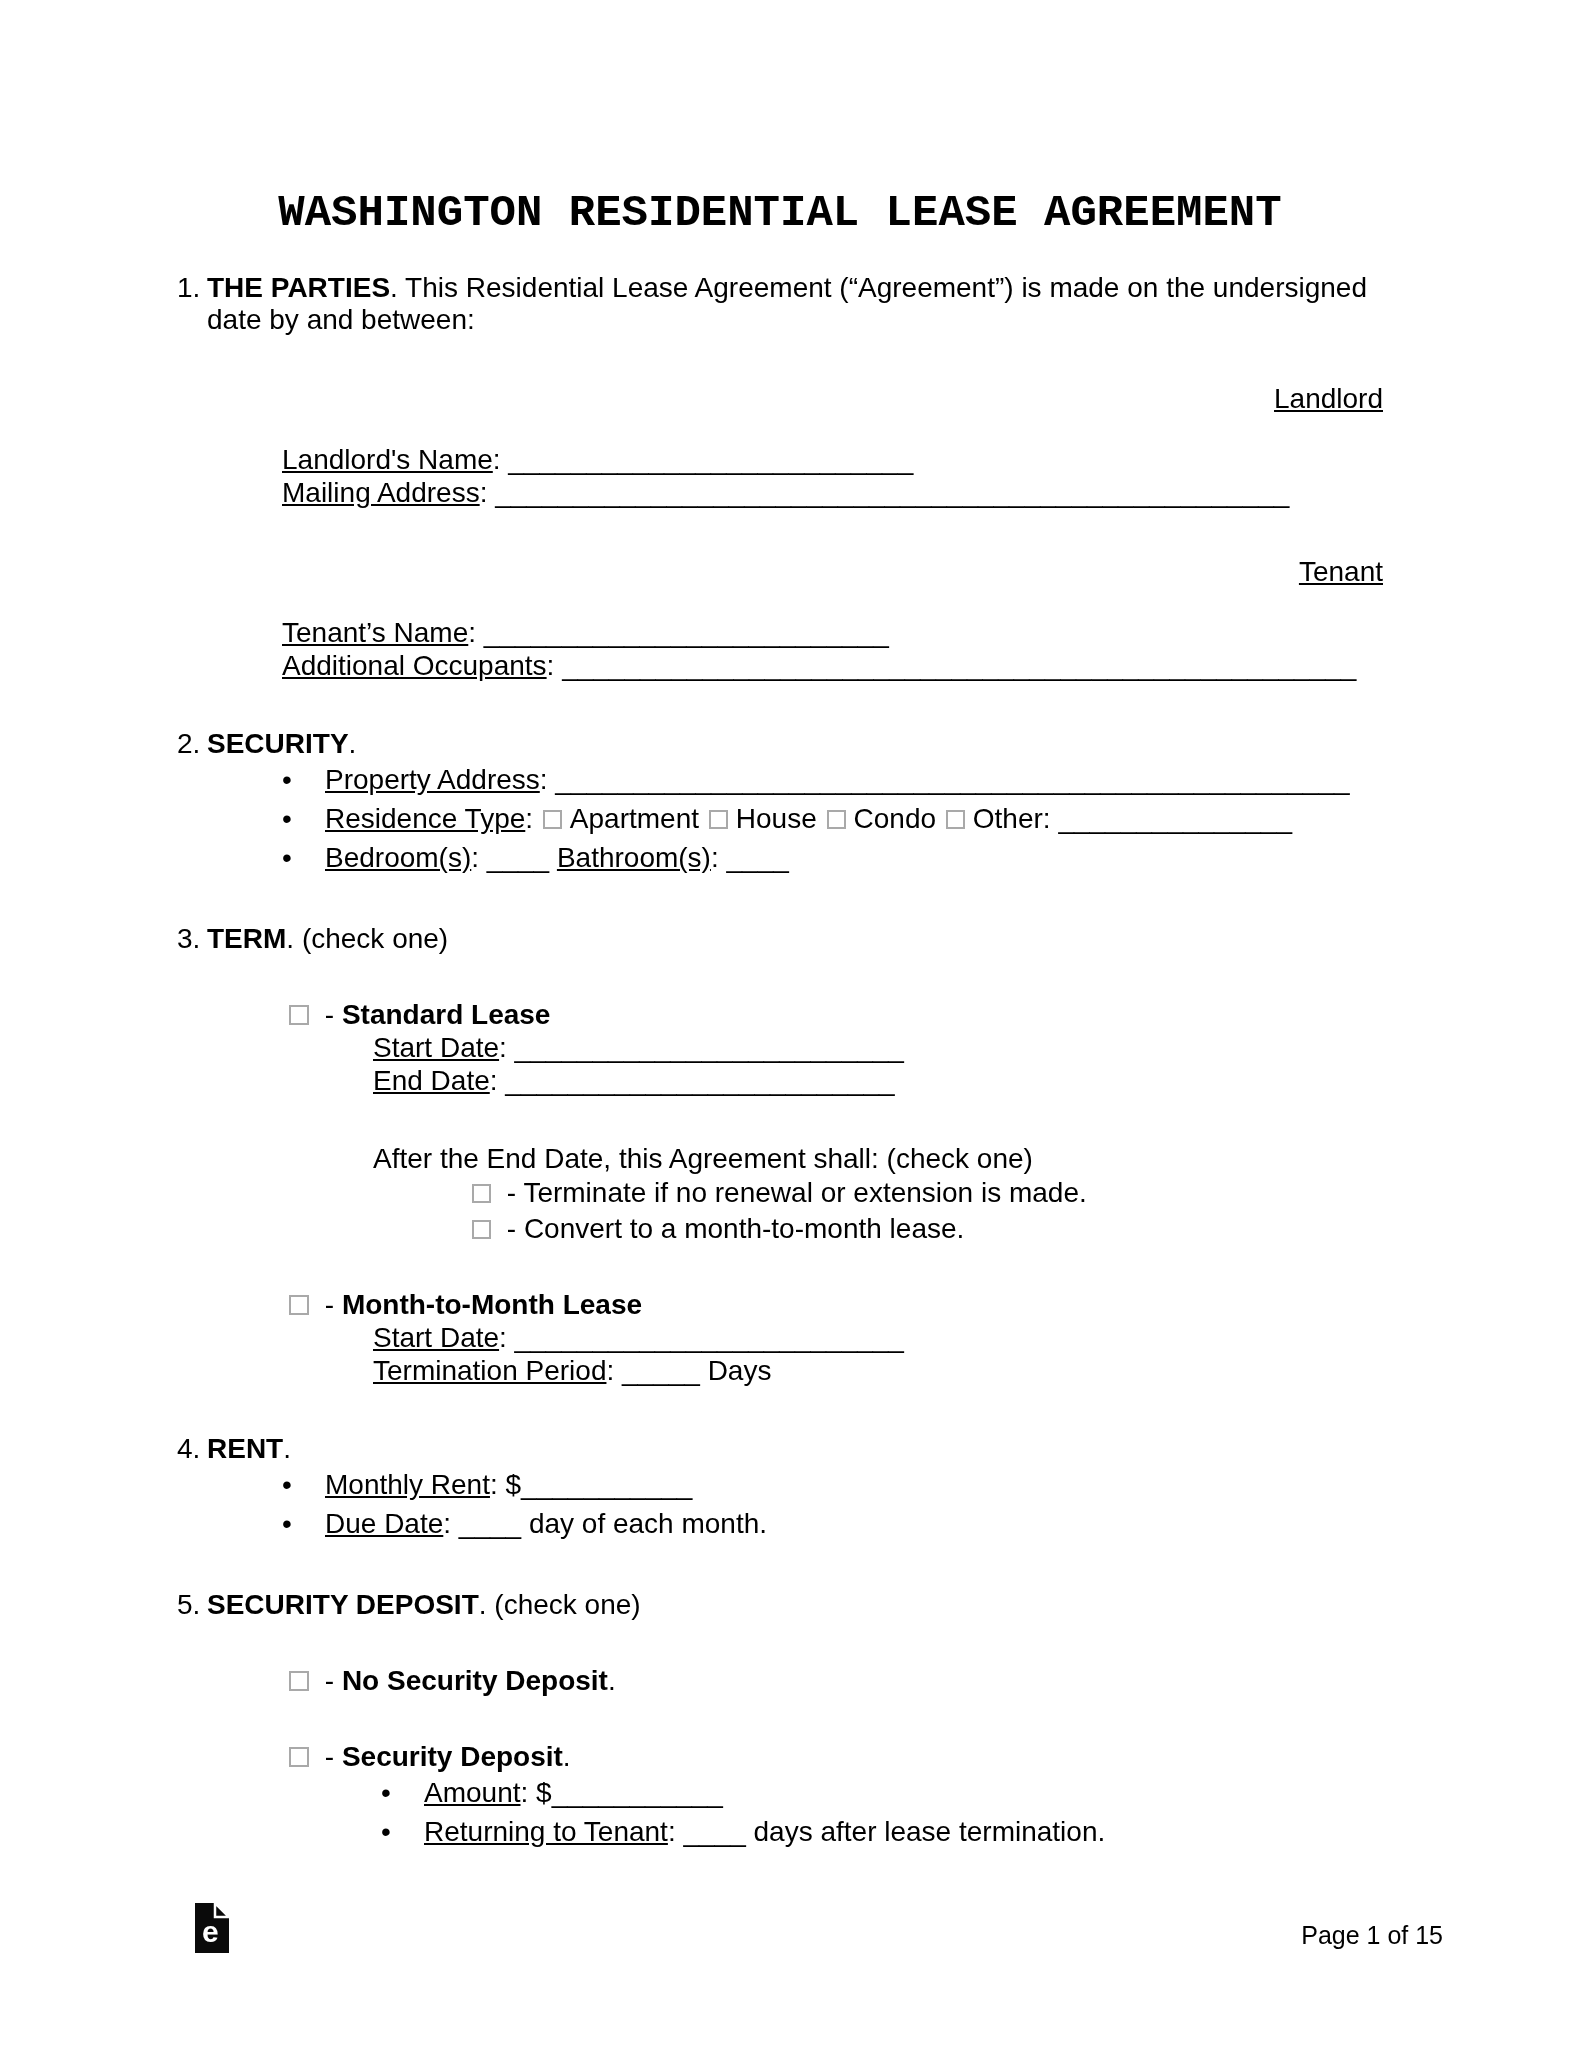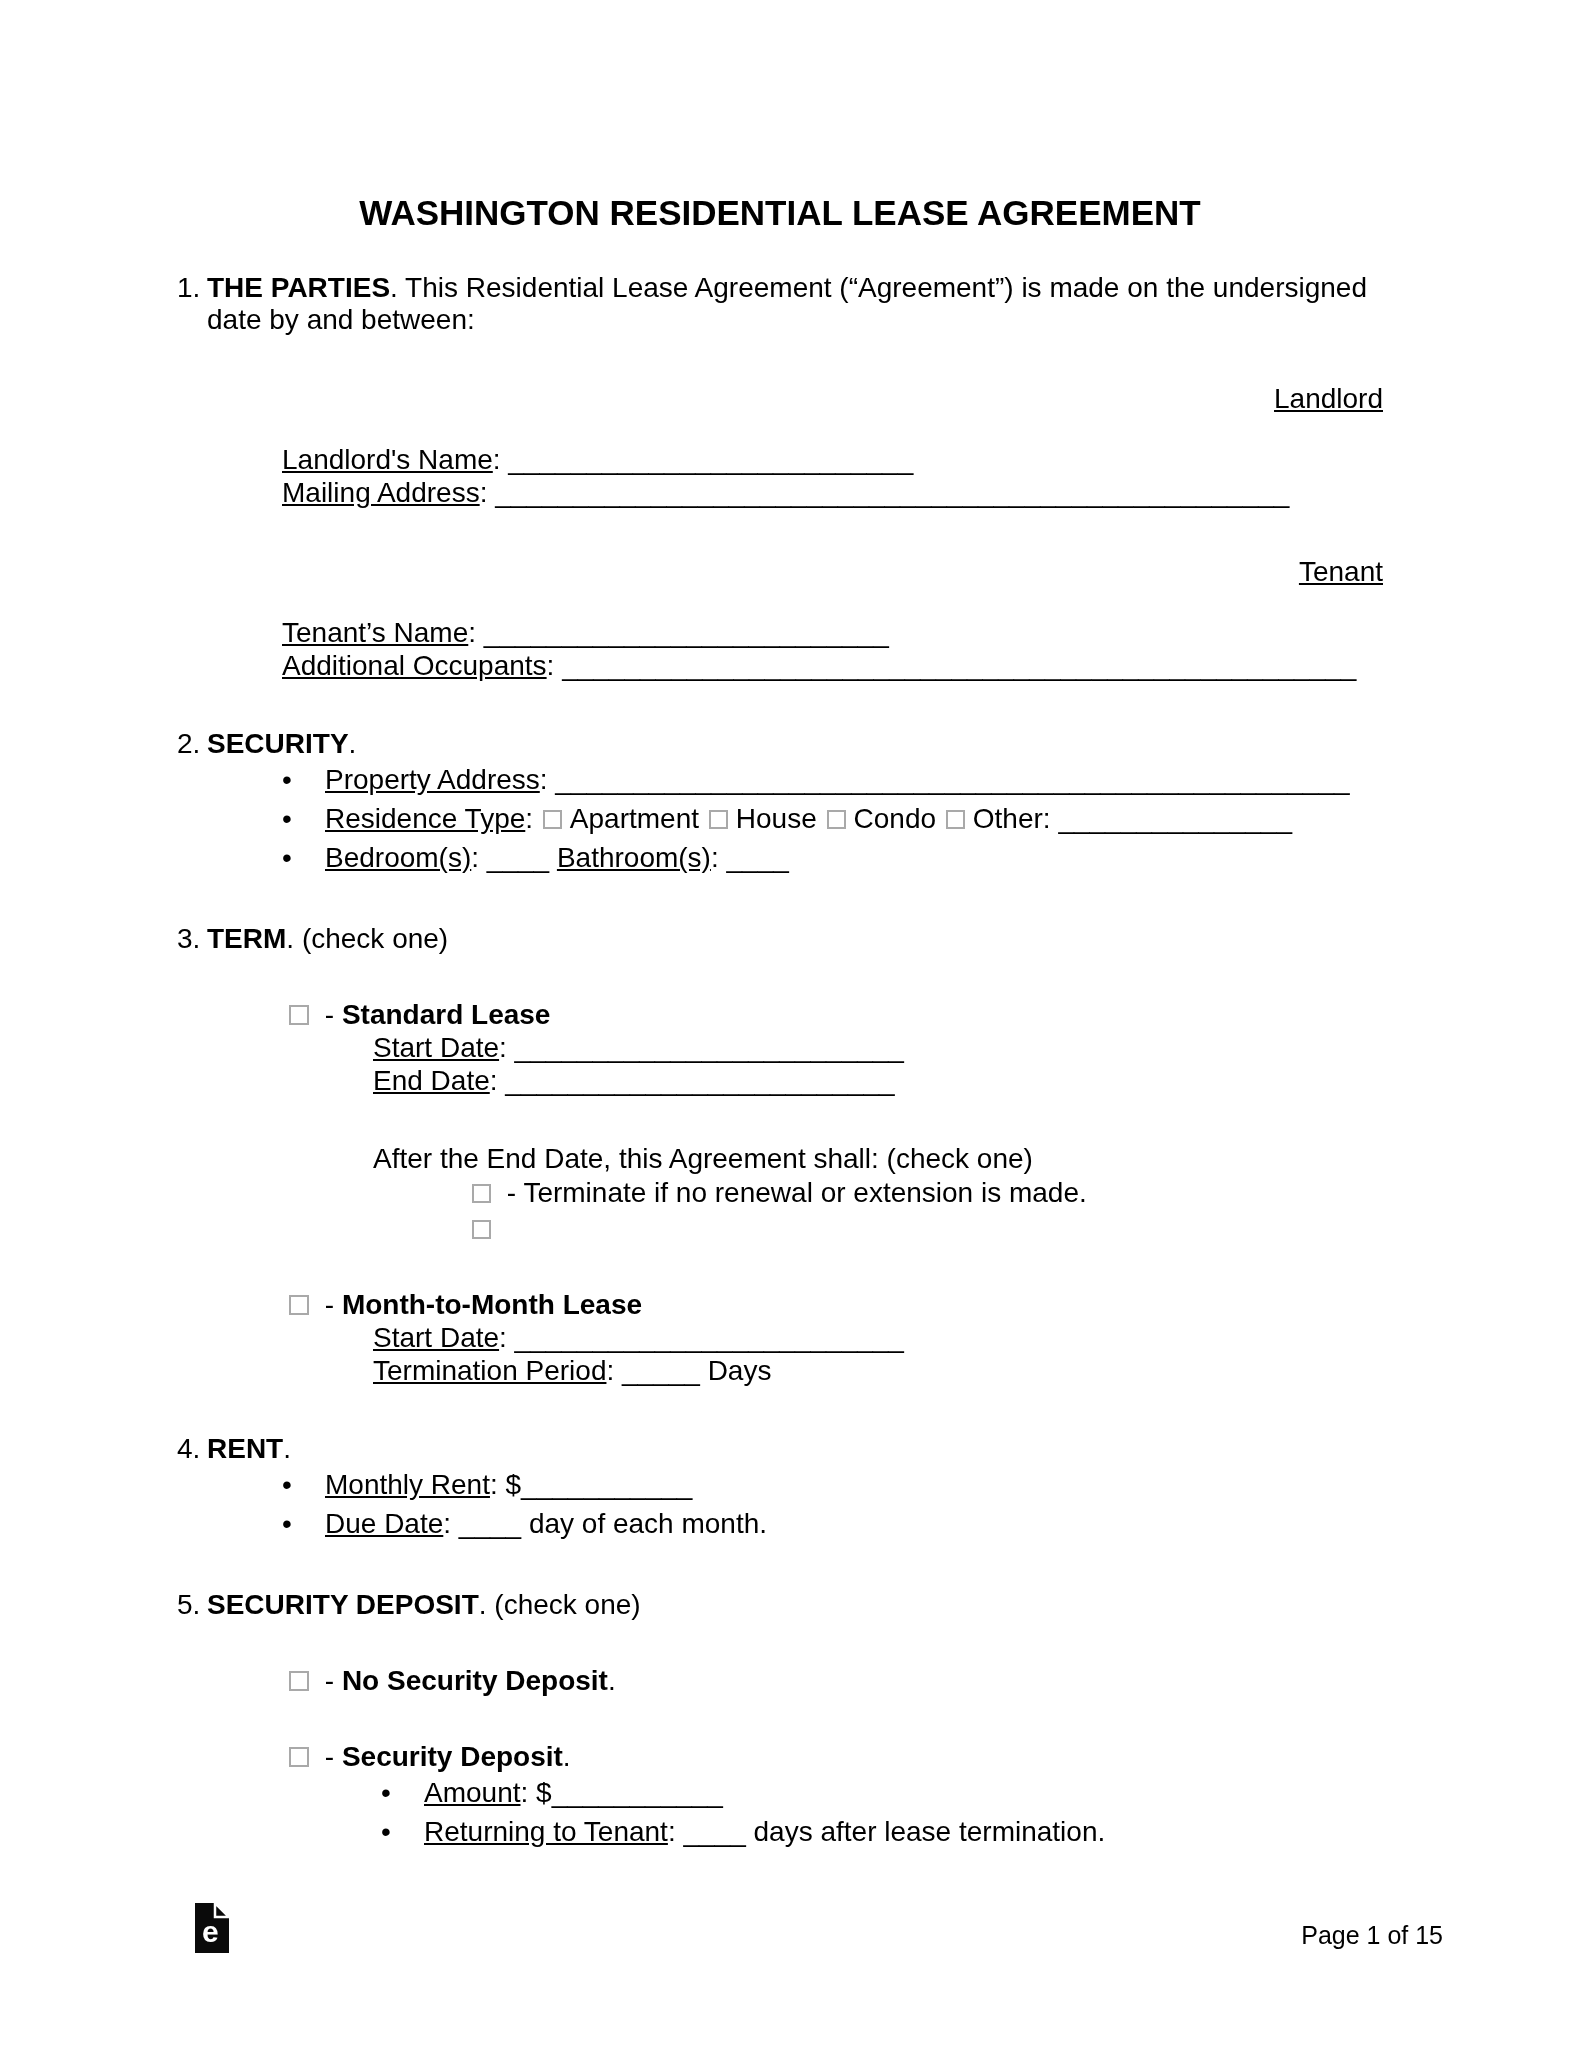--- a/index.html
+++ b/index.html
@@ -6,21 +6,21 @@
   .page{
     position:relative;
     width:1583px;height:2048px;
     margin:0 auto;
     background:#ffffff;
     box-sizing:border-box;
     padding:190px 200px 0 177px;
     font-family:"Liberation Sans","DejaVu Sans",sans-serif;
     font-size:28px;line-height:32px;color:#000;
   }
-  .title{font-weight:bold;font-size:35px;line-height:46px;text-align:center;margin:0 0 36px 0;}
+  .title{font-weight:bold;font-size:44px;line-height:46px;text-align:center;margin:0 0 36px 0;font-family:Liberation Mono, monospace;}
   .nrow{display:flex;margin-top:46px;}
   .nrow .num{flex:none;width:30px;}
   .nrow .ntext{flex:1;}
   .b{font-weight:bold;}
   .u{text-decoration:underline;}
   .subhdr{margin:46px 0 0 30px;line-height:33px;text-align:right;}
   .fieldgrp{margin:28px 0 0 105px;line-height:33px;}
   .bullets{line-height:39px;}
   .brow{position:relative;padding-left:148px;}
   .brow .dot{position:absolute;left:105px;top:0;}
@@ -95,21 +95,21 @@
     <span class="cb"></span><span> - </span><span class="b">Standard Lease</span>
   </div>
   <div class="subfields">
     <div><span class="u">Start Date</span><span>: _________________________</span></div>
     <div><span class="u">End Date</span><span>: _________________________</span></div>
   </div>
 
   <div class="after">After the End Date, this Agreement shall: (check one)</div>
   <div class="subopts">
     <div><span class="cb sm"></span><span> - Terminate if no renewal or extension is made.</span></div>
-    <div><span class="cb sm"></span></div>
+    <div><span class="cb sm"></span><span> - Convert to a month-to-month lease.</span></div>
   </div>
 
   <div class="opt2">
     <span class="cb"></span><span> - </span><span class="b">Month-to-Month Lease</span>
   </div>
   <div class="subfields">
     <div><span class="u">Start Date</span><span>: _________________________</span></div>
     <div><span class="u">Termination Period</span><span>: _____ Days</span></div>
   </div>
 

